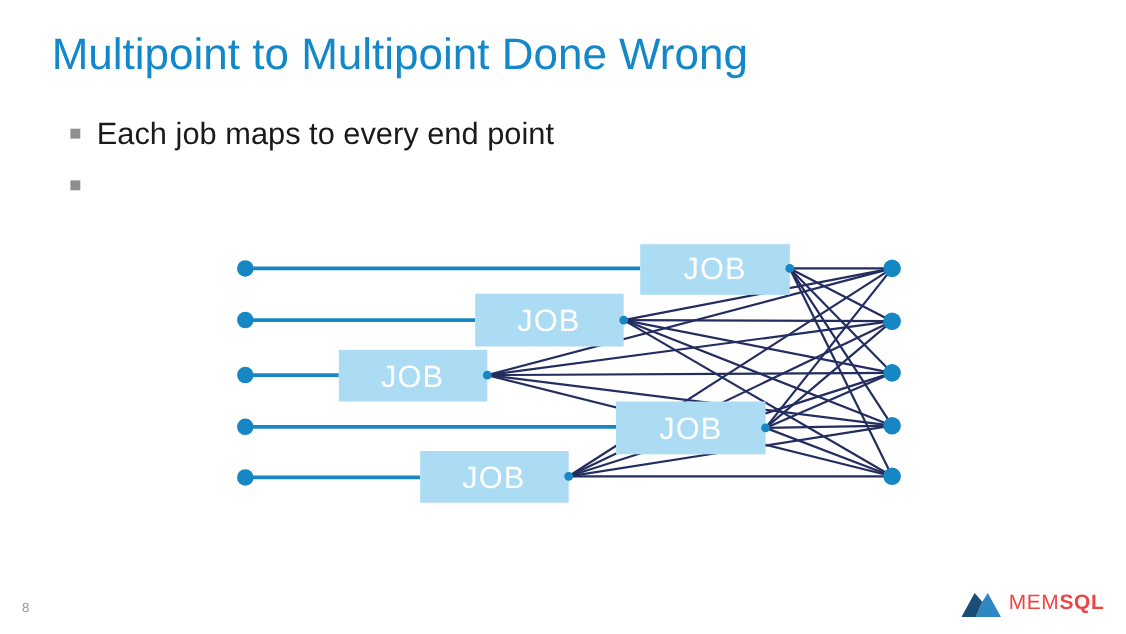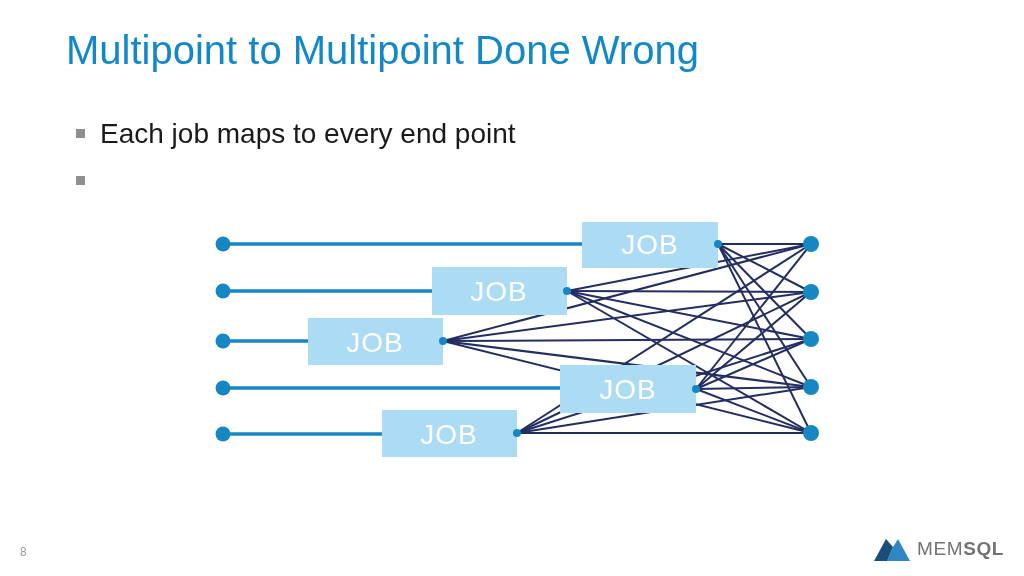--- a/index.html
+++ b/index.html
@@ -1,45 +1,45 @@
 <!DOCTYPE html>
 <html><head>
 <meta charset="utf-8">
 <style>
   html,body{margin:0;padding:0;background:#ffffff;}
   .slide{
     position:relative;width:1024px;height:576px;background:#ffffff;
     overflow:hidden;font-family:"Liberation Sans",sans-serif;
   }
   .slide-title{
-    position:absolute;left:66px;top:28px;margin:0;
+    position:absolute;left:47px;top:28px;margin:0;
     font-size:40px;font-weight:400;color:#1388c9;letter-spacing:0;
     white-space:nowrap;
   }
-  .bullets{position:absolute;left:64px;top:98px;margin:12px;padding:0;list-style:none;}
+  .bullets{position:absolute;left:64px;top:98px;margin:0;padding:0;list-style:none;}
   .bullets li{display:flex;align-items:center;height:47px;font-size:28px;color:#1a1a1a;}
   .bullet-sq{width:9px;height:9px;background:#8f8f8f;margin-right:15px;flex:none;}
   .diagram-svg{position:absolute;left:0;top:0;}
   .lnk-blue{stroke:#1787c3;stroke-width:3.5;fill:none;}
   .lnk-navy{stroke:#232d5f;stroke-width:2;fill:none;}
   .dot{fill:#1787c3;stroke:none;}
   .nub{fill:#1787c3;stroke:none;}
   .jobrect{fill:#abdcf4;stroke:none;}
   .jobtxt{
     fill:#ffffff;font-size:28px;font-family:"Liberation Sans",sans-serif;
     letter-spacing:1px;text-anchor:middle;
   }
   .page-number{
     position:absolute;left:20px;top:545px;font-size:12px;color:#9b9b9b;
   }
   .logo{
     position:absolute;left:874px;top:537px;display:flex;align-items:center;gap:7px;
   }
   .logo-text{
-    font-size:19px;color:#737373;letter-spacing:0.6px;font-weight:400;white-space:nowrap;
+    font-size:19px;color:#ef4444;letter-spacing:0.6px;font-weight:400;white-space:nowrap;
   }
   .logo-text b{font-weight:700;}
 </style>
 </head>
 <body>
 
 <div class="slide">
 
   <h1 class="slide-title">Multipoint to Multipoint Done Wrong</h1>
 

